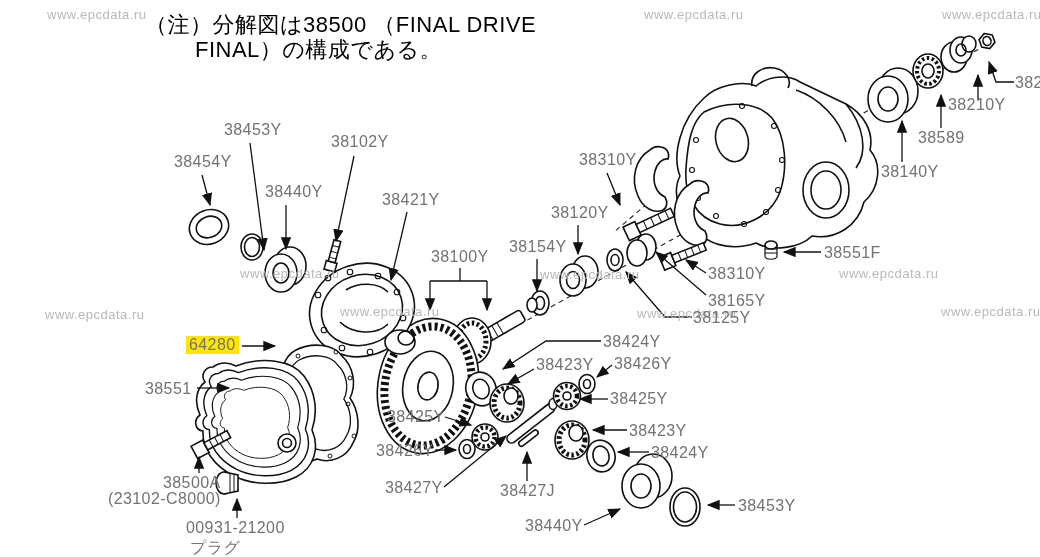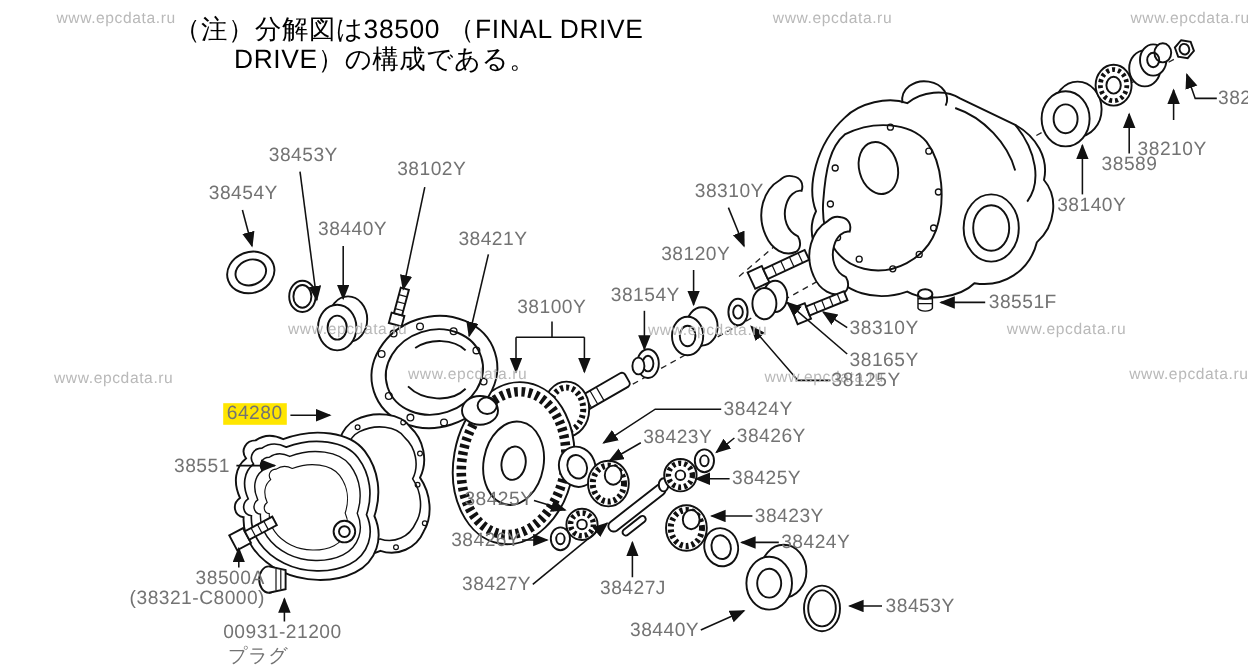--- a/index.html
+++ b/index.html
@@ -265,33 +265,33 @@
   <div class="wm" style="left:902px;top:7px">www.epcdata.ru</div>
   <div class="wm" style="left:200px;top:266px">www.epcdata.ru</div>
   <div class="wm" style="left:500px;top:267px">www.epcdata.ru</div>
   <div class="wm" style="left:799px;top:266px">www.epcdata.ru</div>
   <div class="wm" style="left:300px;top:304px">www.epcdata.ru</div>
   <div class="wm" style="left:597px;top:306px">www.epcdata.ru</div>
   <div class="wm" style="left:901px;top:304px">www.epcdata.ru</div>
   <div class="wm" style="left:5px;top:307px">www.epcdata.ru</div>
 
   <div class="note" style="left:105px;top:10px">（注）分解図は38500 （FINAL DRIVE</div>
-  <div class="note" style="left:155px;top:35px">DRIVE）の構成である。</div>
+  <div class="note" style="left:155px;top:35px">FINAL）の構成である。</div>
 
   <div class="lbl" style="left:184px;top:121px">38453Y</div>
   <div class="lbl" style="left:134px;top:153px">38454Y</div>
   <div class="lbl" style="left:225px;top:183px">38440Y</div>
   <div class="lbl" style="left:291px;top:133px">38102Y</div>
   <div class="lbl" style="left:342px;top:191px">38421Y</div>
   <div class="lbl" style="left:391px;top:248px">38100Y</div>
   <div class="lbl" style="left:469px;top:238px">38154Y</div>
   <div class="lbl" style="left:511px;top:204px">38120Y</div>
   <div class="lbl" style="left:539px;top:151px">38310Y</div>
   <div class="lbl" style="left:975px;top:74px">38210J</div>
-  <div class="lbl" style="left:908px;top:116px">38210Y</div>
+  <div class="lbl" style="left:908px;top:96px">38210Y</div>
   <div class="lbl" style="left:878px;top:129px">38589</div>
   <div class="lbl" style="left:841px;top:163px">38140Y</div>
   <div class="lbl" style="left:784px;top:244px">38551F</div>
   <div class="lbl" style="left:668px;top:265px">38310Y</div>
   <div class="lbl" style="left:668px;top:292px">38165Y</div>
   <div class="lbl" style="left:653px;top:309px">38125Y</div>
   <div class="lbl hl" style="left:146px;top:336px">64280</div>
   <div class="lbl" style="left:105px;top:380px">38551</div>
   <div class="lbl" style="left:563px;top:333px">38424Y</div>
   <div class="lbl" style="left:496px;top:356px">38423Y</div>
@@ -299,17 +299,17 @@
   <div class="lbl" style="left:570px;top:390px">38425Y</div>
   <div class="lbl" style="left:589px;top:422px">38423Y</div>
   <div class="lbl" style="left:611px;top:444px">38424Y</div>
   <div class="lbl" style="left:347px;top:408px">38425Y</div>
   <div class="lbl" style="left:336px;top:442px">38426Y</div>
   <div class="lbl" style="left:345px;top:479px">38427Y</div>
   <div class="lbl" style="left:460px;top:482px">38427J</div>
   <div class="lbl" style="left:485px;top:517px">38440Y</div>
   <div class="lbl" style="left:698px;top:497px">38453Y</div>
   <div class="lbl" style="left:123px;top:474px">38500A</div>
-  <div class="lbl" style="left:68px;top:490px">(38321-C8000)</div>
+  <div class="lbl" style="left:68px;top:490px">(23102-C8000)</div>
   <div class="lbl" style="left:146px;top:519px">00931-21200</div>
   <div class="lbl small" style="left:150px;top:539px">プラグ</div>
 
 </div>
 
 </body></html>

